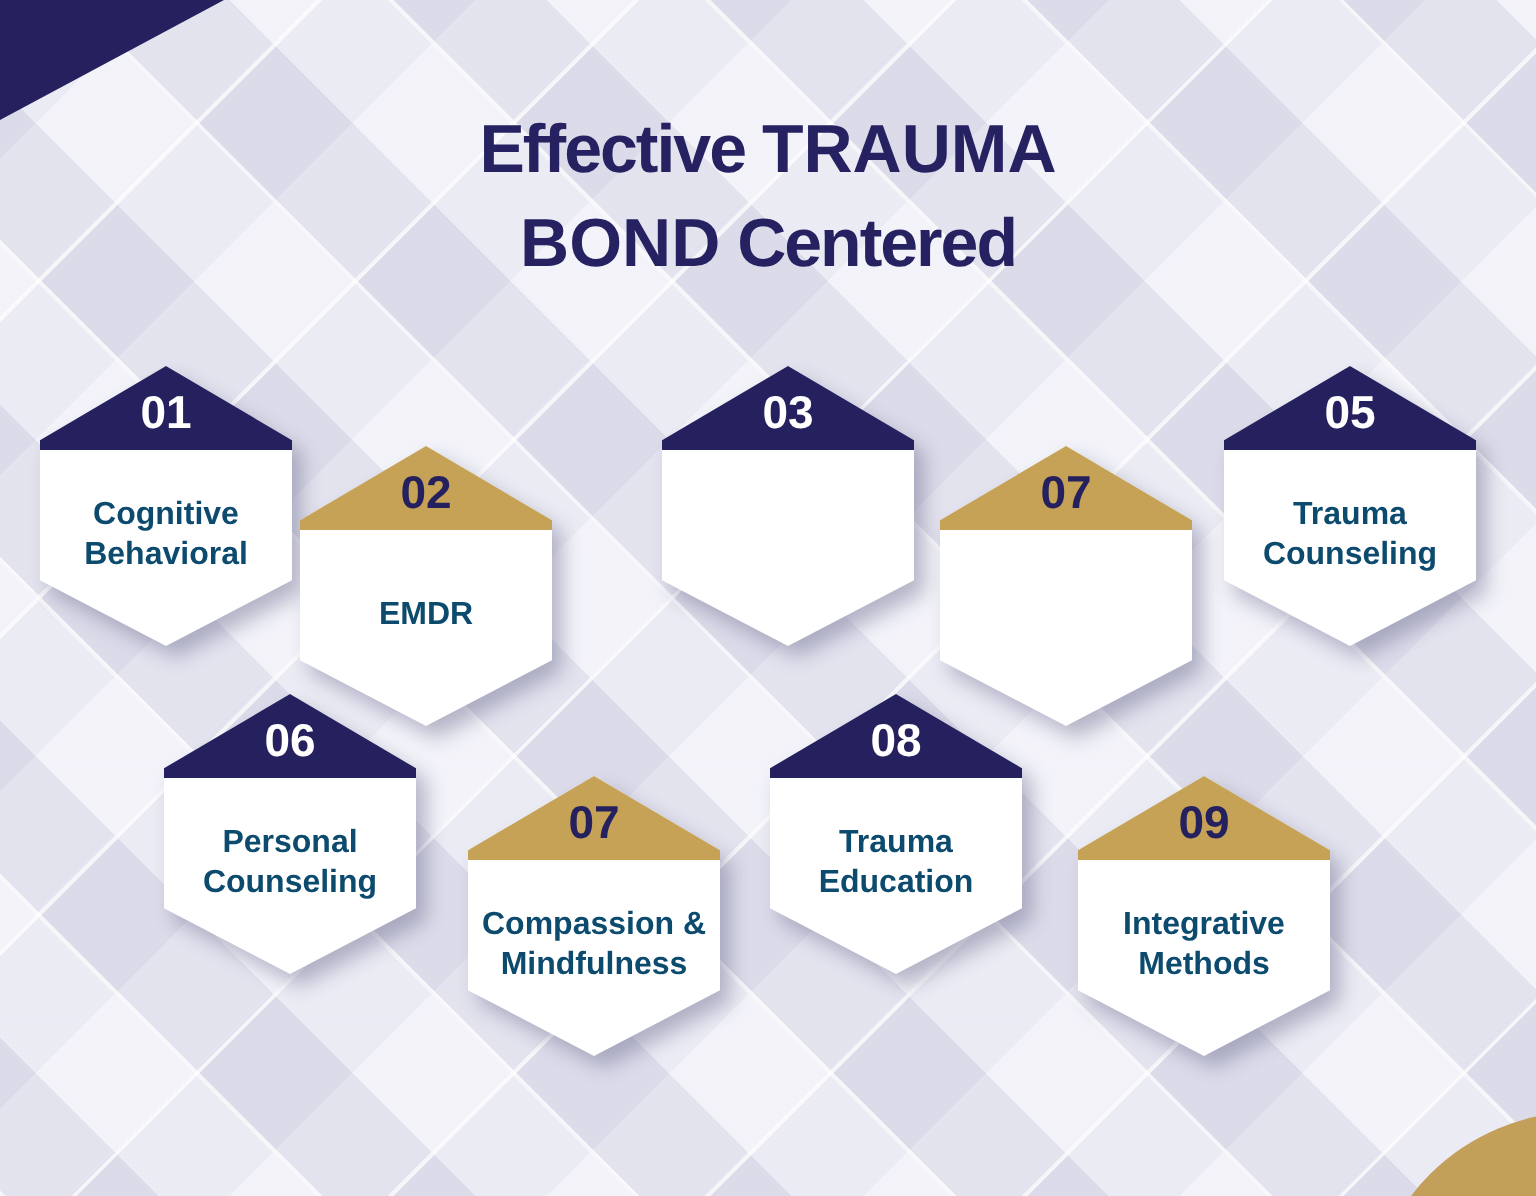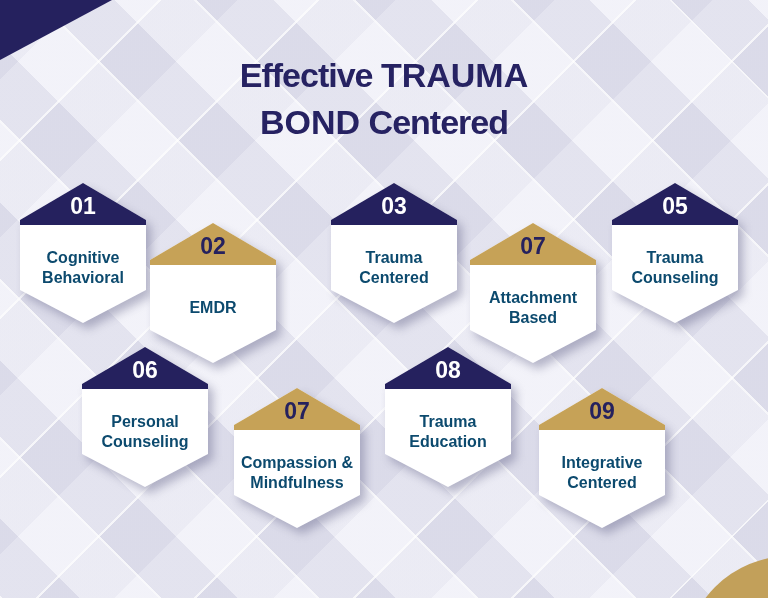--- a/index.html
+++ b/index.html
@@ -127,29 +127,27 @@
       <div class="roof"></div>
       <div class="num">02</div>
       <div class="label">EMDR</div>
     </div>
   </div>
 
   <div class="hex hex-3" data-roof="navy">
     <div class="hex-shape">
       <div class="roof"></div>
       <div class="num">03</div>
-      <div class="label">Trauma Centered</div>
     </div>
   </div>
 
   <div class="hex hex-4" data-roof="gold">
     <div class="hex-shape">
       <div class="roof"></div>
       <div class="num">07</div>
-      <div class="label">Attachment Based</div>
     </div>
   </div>
 
   <div class="hex hex-5" data-roof="navy">
     <div class="hex-shape">
       <div class="roof"></div>
       <div class="num">05</div>
       <div class="label">Trauma Counseling</div>
     </div>
   </div>
@@ -175,17 +173,17 @@
       <div class="roof"></div>
       <div class="num">08</div>
       <div class="label">Trauma Education</div>
     </div>
   </div>
 
   <div class="hex hex-9" data-roof="gold">
     <div class="hex-shape">
       <div class="roof"></div>
       <div class="num">09</div>
-      <div class="label">Integrative Centered</div>
+      <div class="label">Integrative Methods</div>
     </div>
   </div>
 
 </div>
 
 </body></html>

